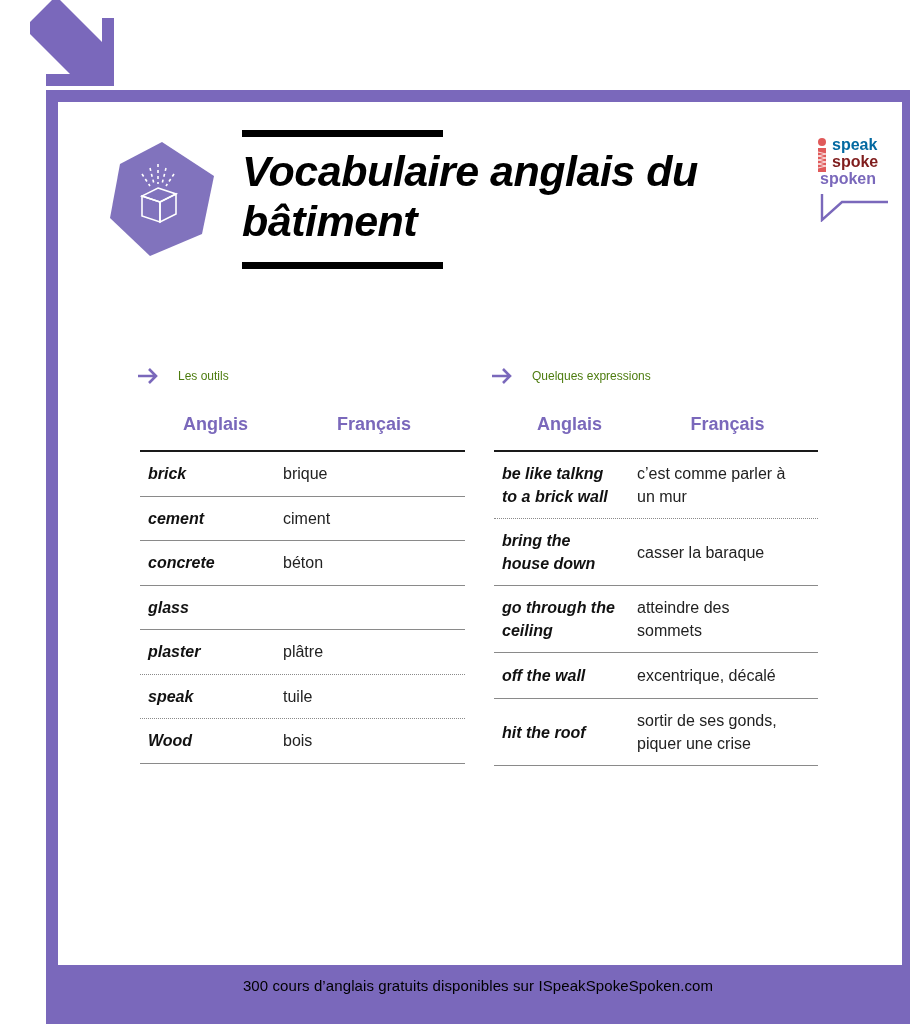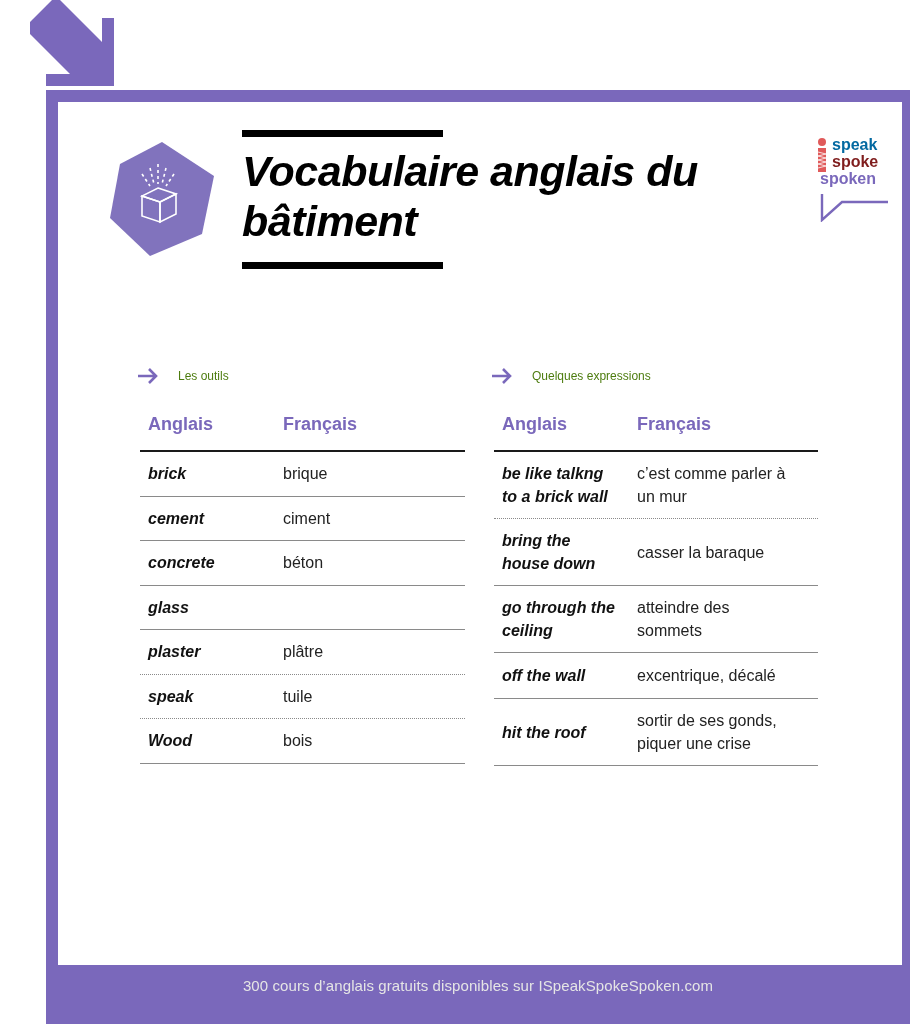--- a/index.html
+++ b/index.html
@@ -27,34 +27,34 @@
     color: #000; margin: 0; letter-spacing: -0.5px;
   }
   .logo { position: absolute; left: 756px; top: 34px; width: 80px; height: 92px; }
   .logo-word { position: absolute; left: 18px; font-size: 16px; font-weight: bold; line-height: 17px; }
   .section { position: absolute; top: 262px; }
   .section.left { left: 82px; width: 325px; }
   .section.right { left: 436px; width: 324px; }
   .section-head { display: flex; align-items: center; height: 24px; margin-left: -4px; }
   .section-arrow { width: 24px; height: 18px; margin-right: 18px; }
   .section-title { color: #4d7c0f; font-weight: normal; font-size: 12px; }
-  .thead { display: flex; margin-top: 24px; height: 38px; border-bottom: 2px solid #1a1a1a; }
+  .thead { display: flex; margin-top: 24px; height: 38px; border-bottom: 2px solid #1a1a1a; text-align: center; }
   .thead .col { color: #7a68bb; font-weight: bold; font-size: 18px; padding-top: 2px; }
   .col1 { width: 143px; padding-left: 8px; box-sizing: border-box; }
   .col2 { flex: 1; }
   .row { display: flex; align-items: center; border-bottom: 1px solid #8a8a8a; font-size: 16px; color: #1a1a1a; }
   .row.dotted { border-bottom: 1px dotted #8a8a8a; }
   .left .row { height: 43.5px; }
   .right .row { min-height: 66px; }
   .right .row.short { min-height: 45px; }
   .en { font-weight: bold; font-style: italic; color: #111; line-height: 23px; }
   .fr { line-height: 23px; color: #222; }
   .footer {
     position: absolute; left: 0; top: 887px; width: 100%; text-align: center;
-    color: #e5e5e5; font-size: 15px; letter-spacing: 0.1px;
+    color: #000000; font-size: 15px; letter-spacing: 0.1px;
   }
 </style>
 </head>
 <body>
 
 <svg class="corner-arrow" viewBox="0 0 90 90">
   <polygon fill="#7a68bb" points="15,3 24,-6 70,40 70,16 82,16 82,84 14,84 14,72 38,72 -8,26 1,17" transform="translate(2,2)"></polygon>
 </svg>
 
 <div class="frame">

